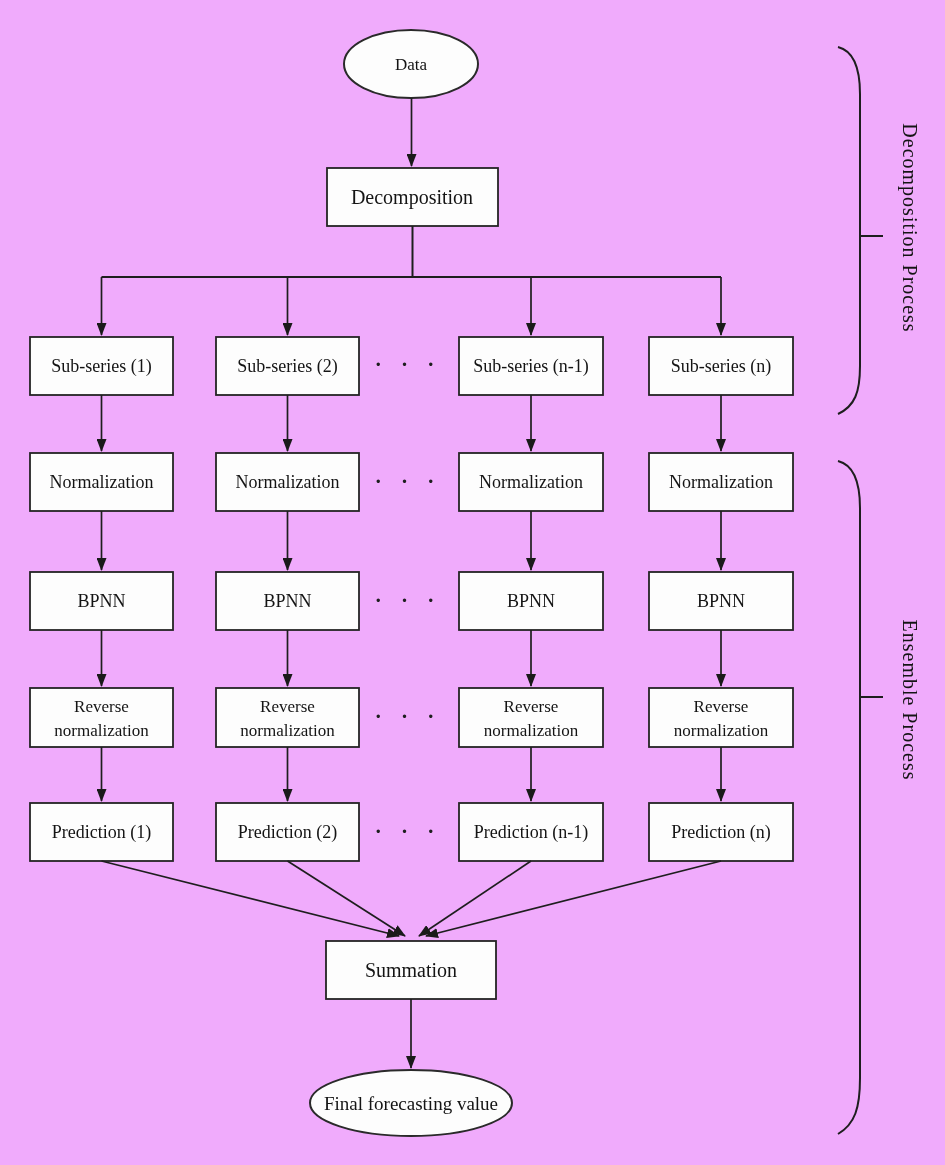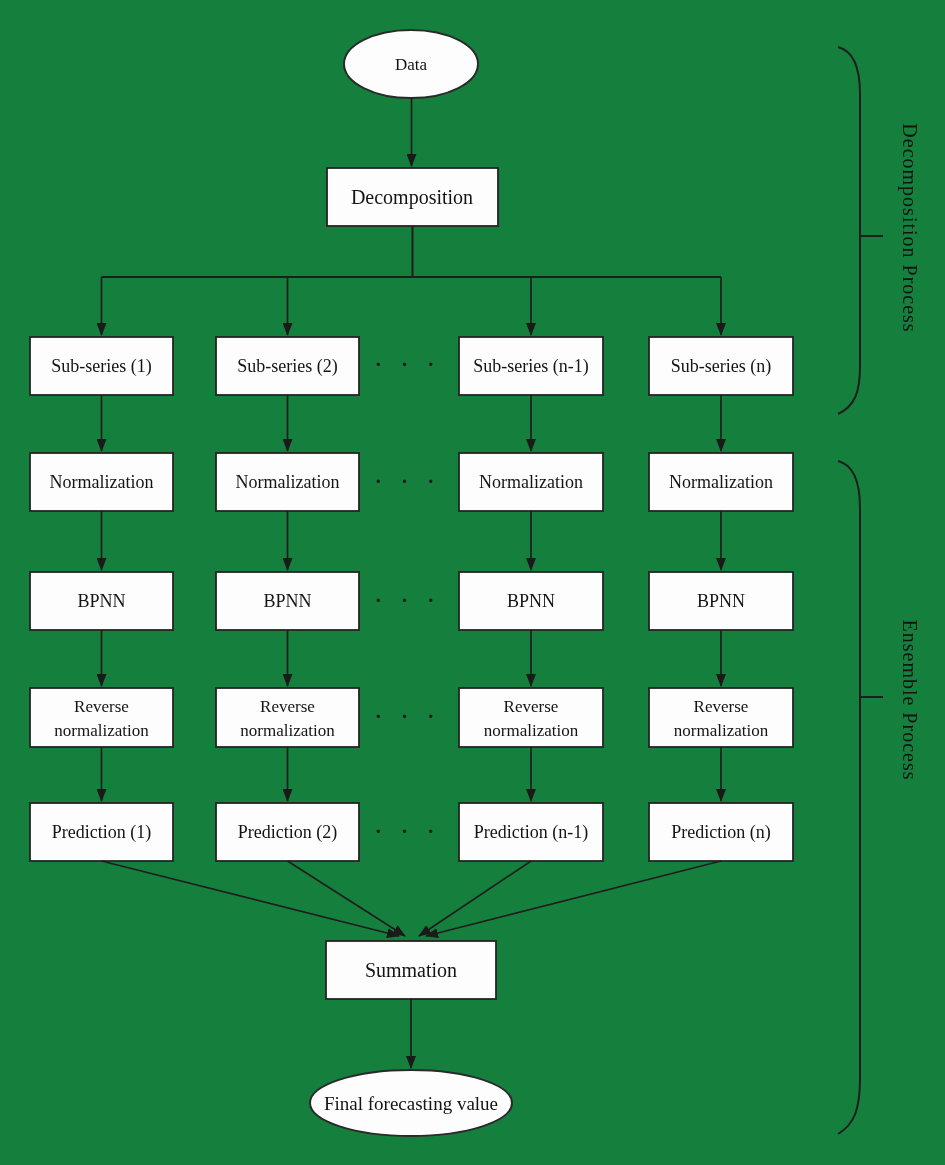--- a/index.html
+++ b/index.html
@@ -4,21 +4,21 @@
 <style>
   html, body {
     margin: 0;
     padding: 0;
     background: #ffffff;
   }
   #stage {
     position: relative;
     width: 945px;
     height: 1165px;
-    background: #15803d;
+    background: #f0abfc;
     font-family: "Liberation Serif", "DejaVu Serif", serif;
     text-decoration: underline;
   }
   svg { display: block; }
 
   .box {
     fill: #fdfdfd;
     stroke: #242424;
     stroke-width: 1.8px;
   }

